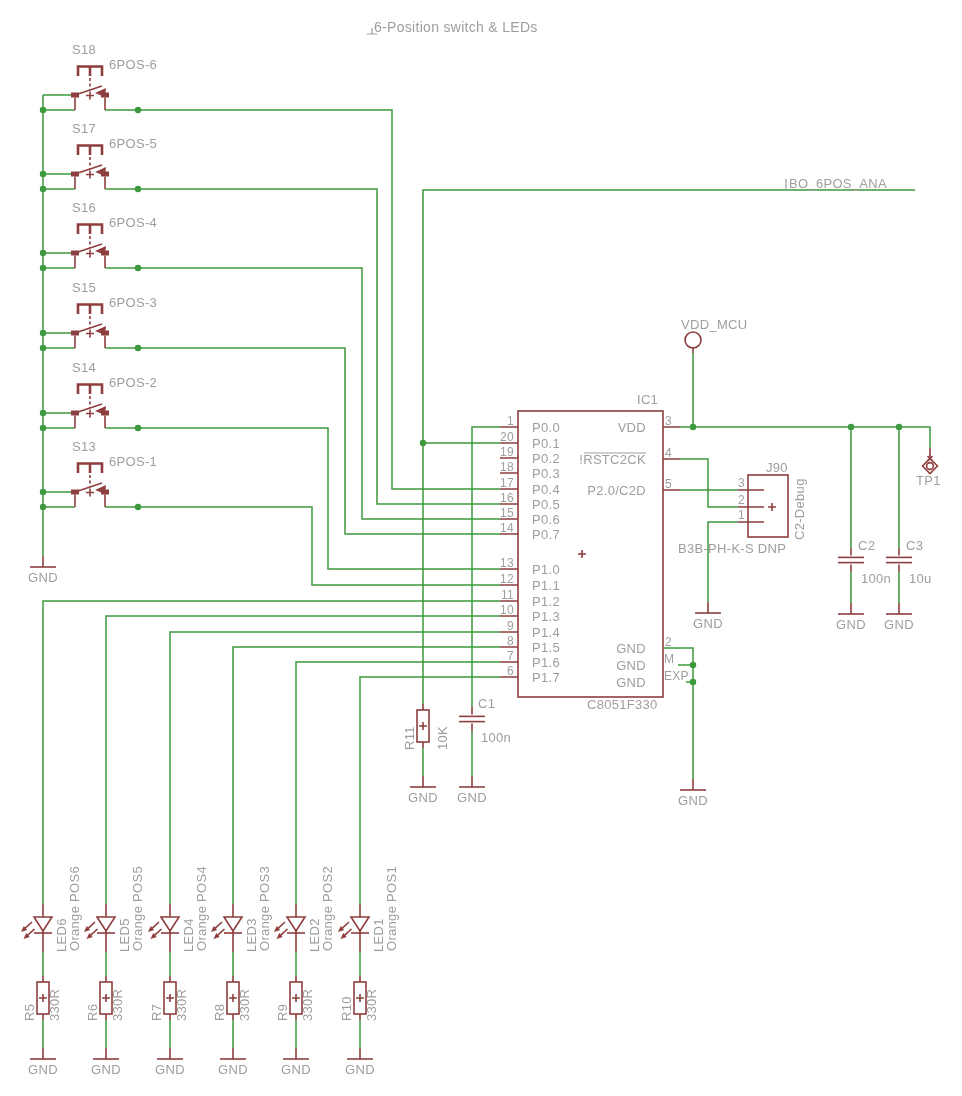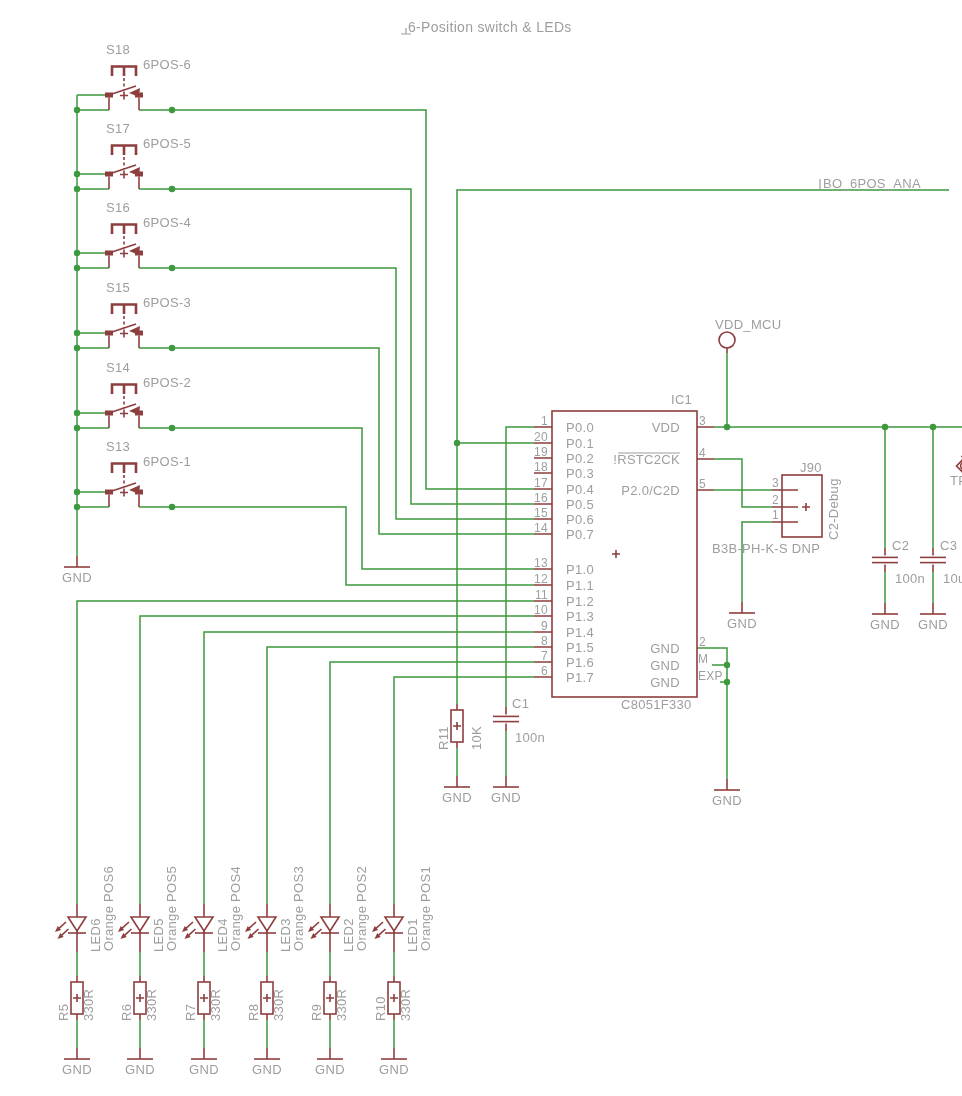--- a/index.html
+++ b/index.html
@@ -1,19 +1,19 @@
 <!DOCTYPE html>
 <html style="--wire: #3C993C; --symbol: #8E3E3E; --text: #9E9E9E; --background: #FFFFFF;"><head>
 <meta charset="utf-8">
 <style>
   :root{
     --wire:#3C993C; --symbol:#8E3E3E; --text:#9E9E9E; --background:#FFFFFF;
   }
   html,body{margin:0;padding:0;background:var(--background);}
-  .page{width:823px;height:1096px;position:relative;background:var(--background);padding-left:34px;}
+  .page{width:823px;height:1096px;position:relative;background:var(--background);}
   svg text{fill:var(--text);font-family:"Liberation Sans",sans-serif;font-size:13px;letter-spacing:.3px;}
   .f12{font-size:12px;} .f14{font-size:14px;}
   .ta-e{text-anchor:end;} .ta-m{text-anchor:middle;}
   .w{stroke:var(--wire);stroke-width:1.5;fill:none;}
   .dot{fill:var(--wire);stroke:none;}
   .s{stroke:var(--symbol);stroke-width:1.6;fill:none;}
   .s2{stroke-width:2.6;}
   .sf{fill:var(--symbol);stroke:none;}
   .gl{stroke:var(--text);stroke-width:1.2;fill:none;}
 </style>

